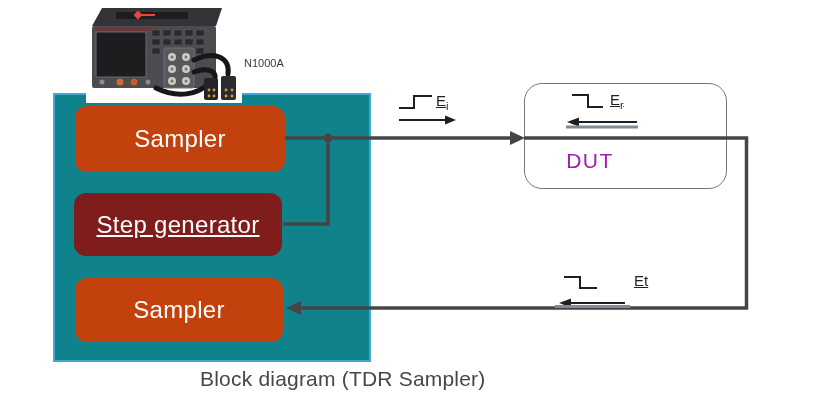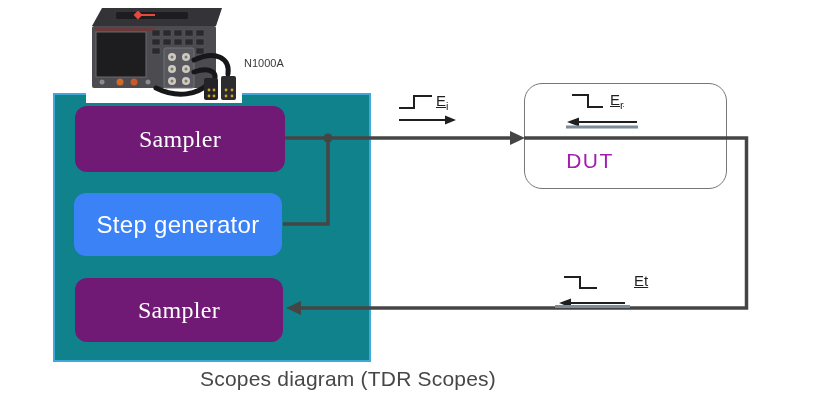--- a/index.html
+++ b/index.html
@@ -15,22 +15,22 @@
   
   .photo{
     position:absolute;left:86px;top:2px;width:156px;height:101px;background:#ffffff;
   }
   .photo svg{display:block;}
   
   .block{
     position:absolute;border-radius:12px;display:flex;align-items:center;justify-content:center;
     color:#ffffff;font-size:24px;letter-spacing:0.3px;
   }
-  .block.sampler{background:#701a75;font-family:Liberation Serif, serif;}
-  .block.stepgen{background:#3b82f6;}
+  .block.sampler{background:#c2410c;}
+  .block.stepgen{background:#7f1d1d;text-decoration:underline;}
   #sampler-top{left:75px;top:106px;width:210px;height:66px;}
   #step-generator{left:74px;top:193px;width:208px;height:63px;}
   #sampler-bottom{left:75px;top:278px;width:208px;height:64px;}
   
   .dut-box{
     position:absolute;left:524px;top:83px;width:203px;height:106px;
     border:1.5px solid #777777;border-radius:18px;background:#ffffff;box-sizing:border-box;
   }
   .dut-label{
     position:absolute;left:540px;top:149px;width:100px;text-align:center;
@@ -168,15 +168,15 @@
     <path d="M625 303 h-54" stroke="#1f1f1f" stroke-width="1.8" fill="none"></path>
     <polygon points="559,303 571,298.5 571,307.5" fill="#1f1f1f"></polygon>
     <path d="M555 306.5 h75" stroke="#7D8C98" stroke-width="3" fill="none"></path>
   </svg>
 
   <span class="sig" id="sig-ei"><span>E</span><sub>i</sub></span>
   <span class="sig" id="sig-er"><span>E</span><sub>r</sub></span>
   <span class="sig" id="sig-et"><span>Et</span><sub></sub></span>
 
   <span class="model-label">N1000A</span>
-  <div class="caption">Scopes diagram (TDR Scopes)</div>
+  <div class="caption">Block diagram (TDR Sampler)</div>
 
 </div>
 
 </body></html>

